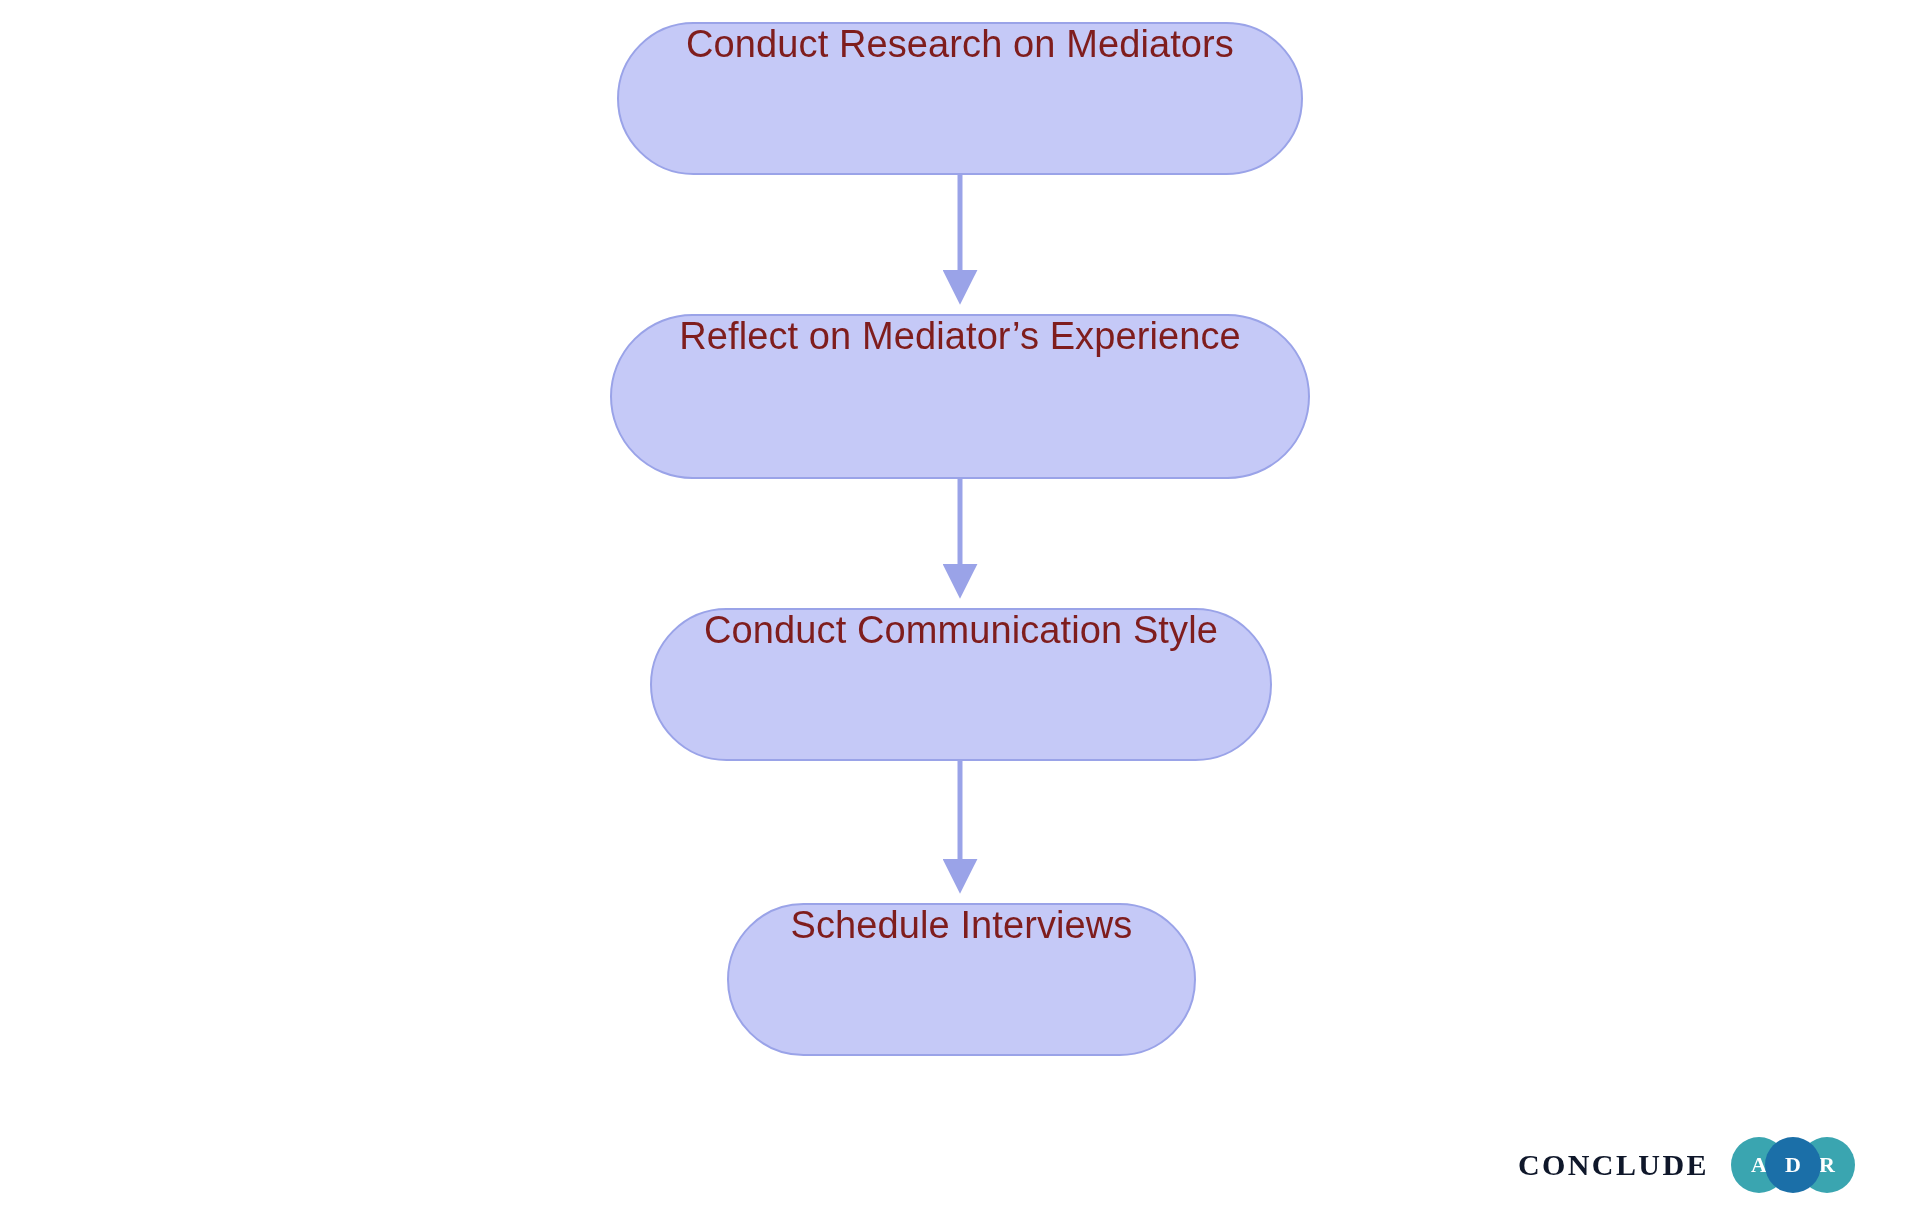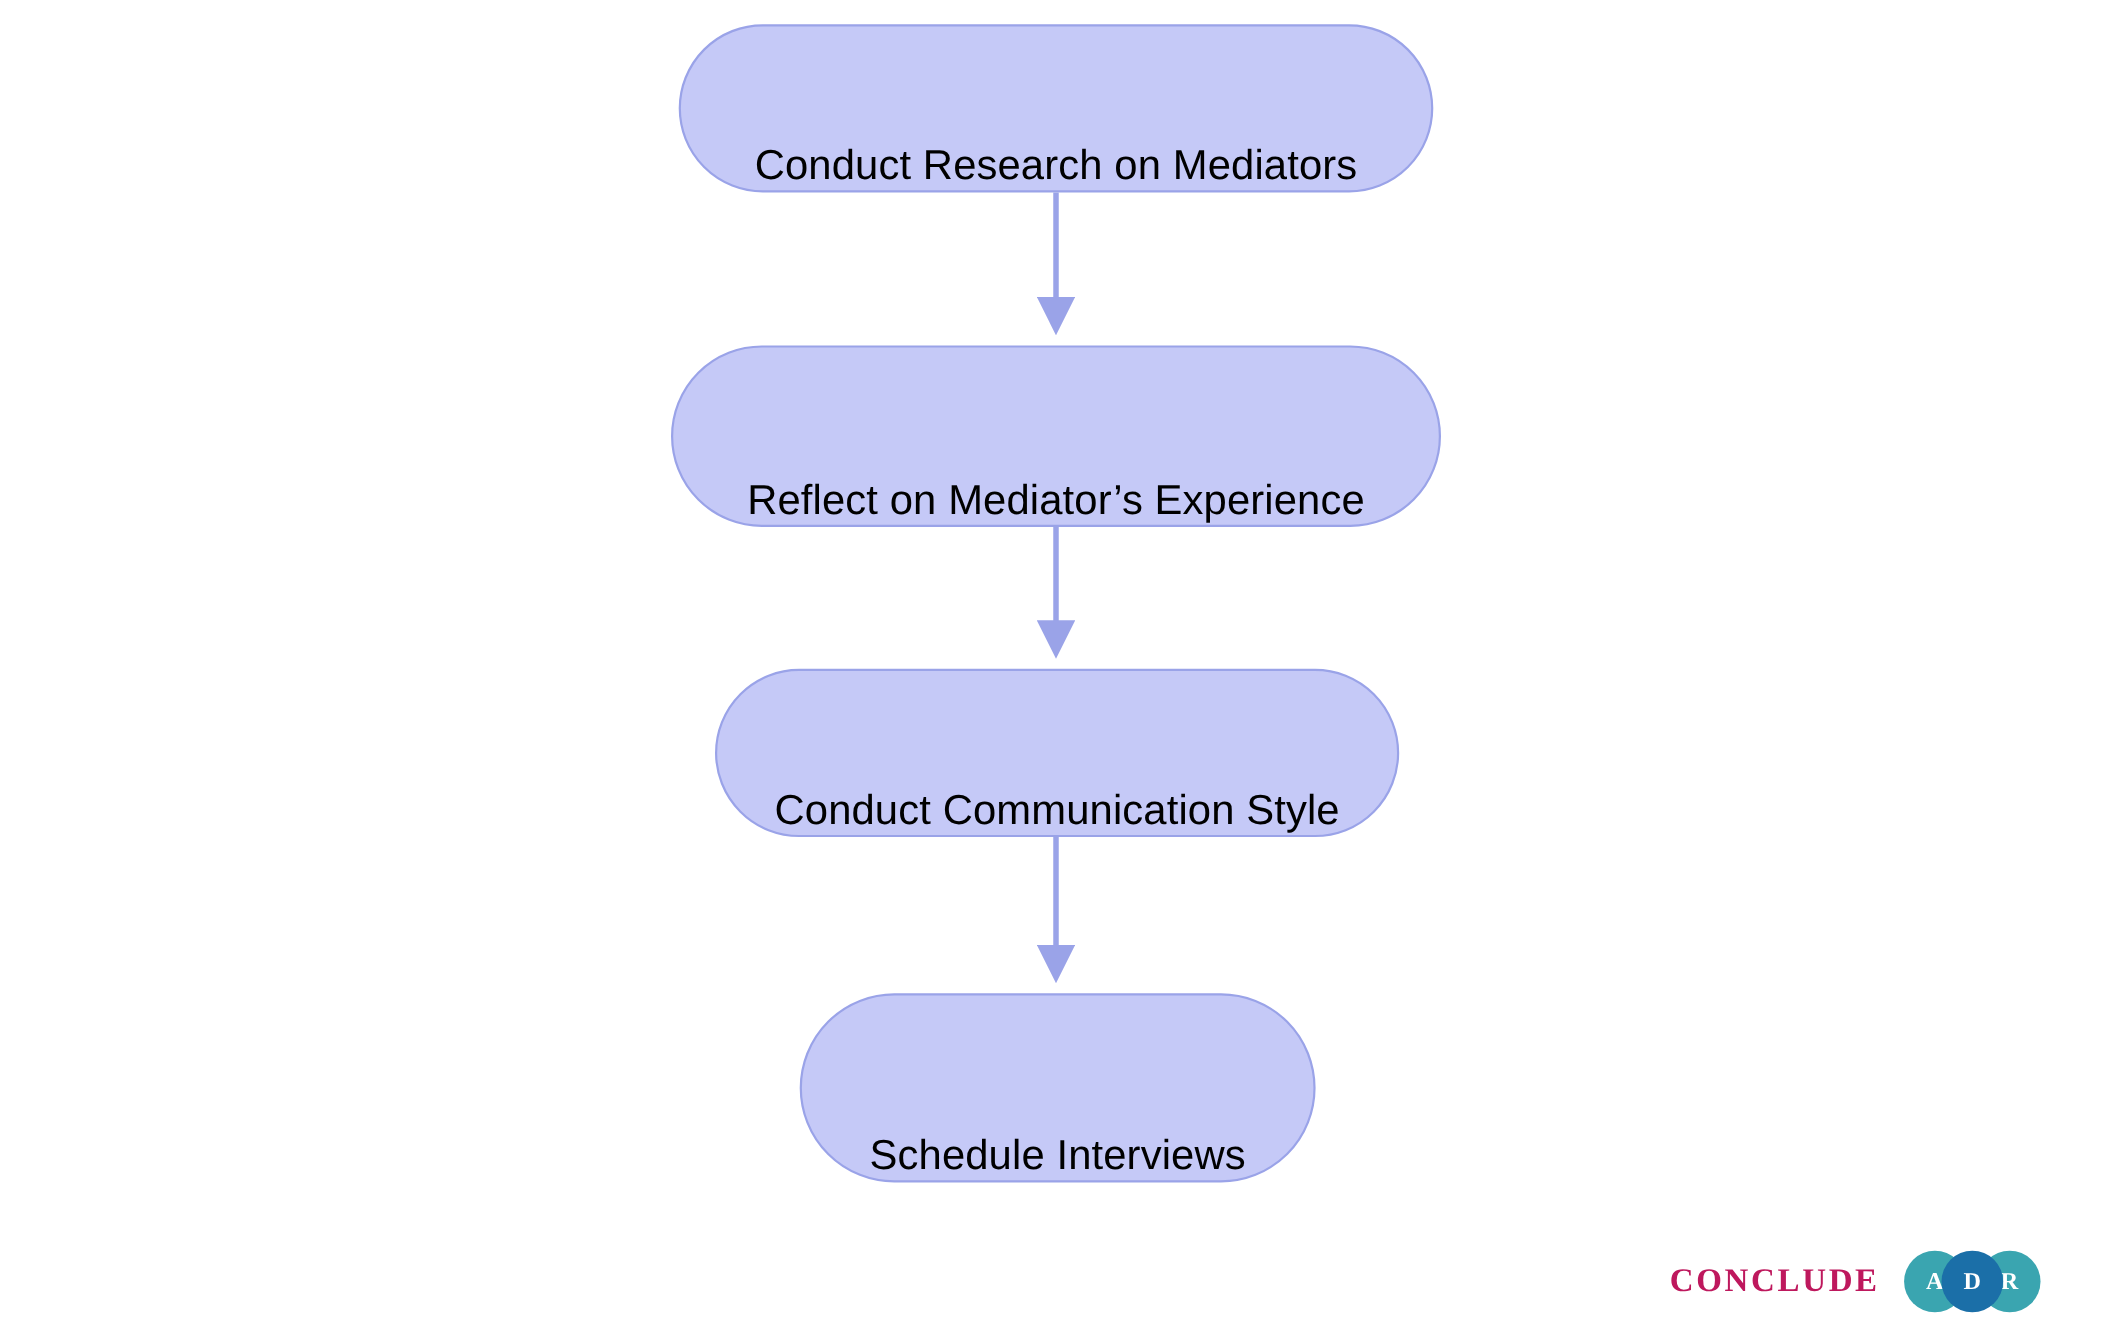--- a/index.html
+++ b/index.html
@@ -20,42 +20,42 @@
     width: 1920px;
     height: 1215px;
     background: #ffffff;
   }
 
   
   .flow-node {
     position: absolute;
     box-sizing: border-box;
     display: flex;
-    align-items: flex-end;
+    align-items: flex-start;
     justify-content: center;
     background: #c5c9f7;
     border: 2px solid #9aa3e8;
     border-radius: 999px;
-    color: #000000;
+    color: #7f1d1d;
     font-family: "Liberation Sans", sans-serif;
     font-size: 38px;
     font-weight: 400;
     letter-spacing: 0.1px;
     line-height: 1.1;
     white-space: nowrap;
   }
   .flow-node .node-label {
     display: block;
     padding: 0 14px;
   }
 
   #node-0 { left: 617px; top: 22px;  width: 686px; height: 153px; }
   #node-1 { left: 610px; top: 314px; width: 700px; height: 165px; }
   #node-2 { left: 650px; top: 608px; width: 622px; height: 153px; }
-  #node-3 { left: 727px; top: 903px; width: 469px; height: 172px; }
+  #node-3 { left: 727px; top: 903px; width: 469px; height: 153px; }
 
   
   .connector {
     position: absolute;
     left: 0;
     top: 0;
     width: 1920px;
     height: 1215px;
     pointer-events: none;
   }
@@ -67,21 +67,21 @@
     top: 1135px;
     display: flex;
     align-items: center;
     height: 60px;
   }
   #brand-wordmark {
     font-family: "Liberation Serif", serif;
     font-size: 30px;
     font-weight: 700;
     letter-spacing: 2.4px;
-    color: #be185d;
+    color: #0f172a;
     line-height: 1;
     white-space: nowrap;
   }
   #brand-marks {
     position: relative;
     margin-left: 22px;
     width: 124px;
     height: 56px;
   }
   .brand-circle {

